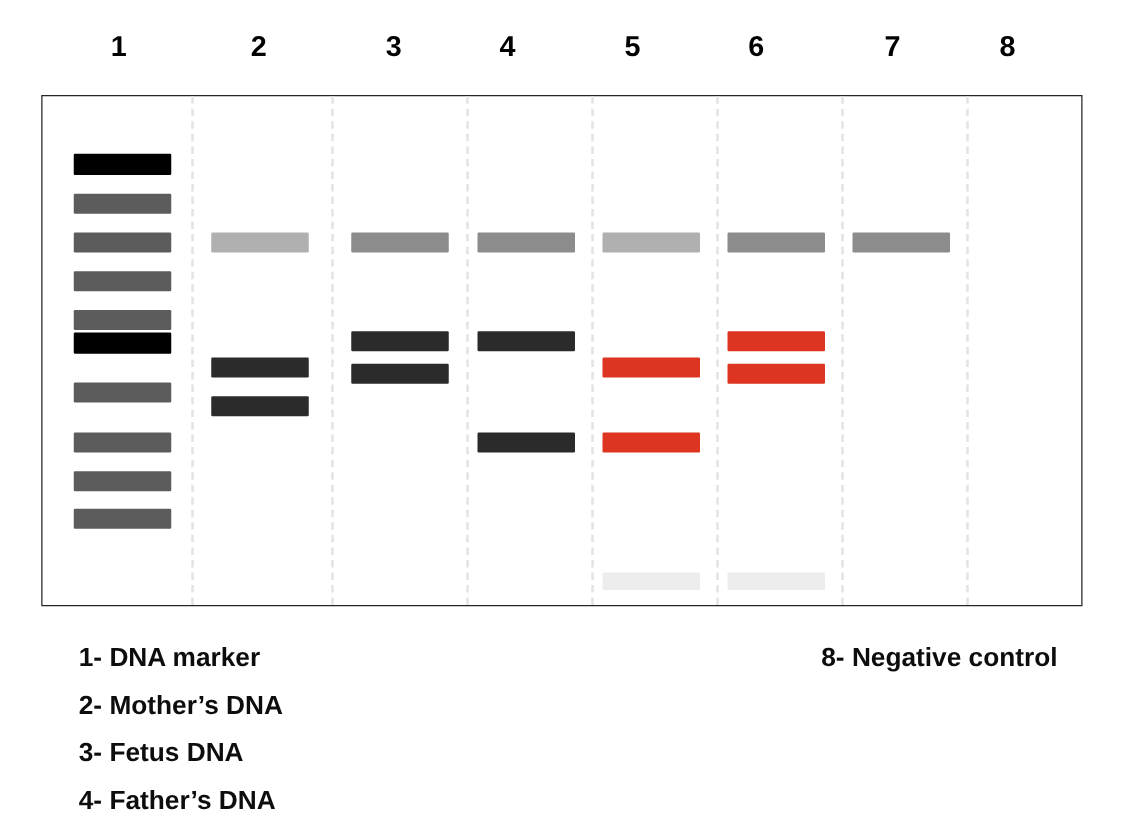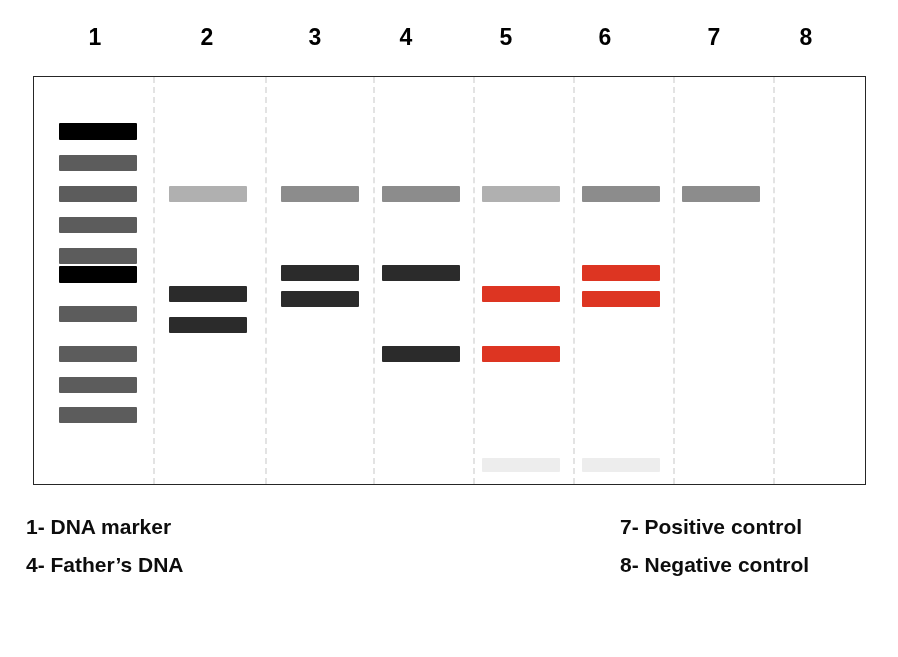--- a/index.html
+++ b/index.html
@@ -65,21 +65,21 @@
   .legend-col {
     position: absolute;
     font-size: 21px;
     font-weight: bold;
     color: #0d0d0d;
     line-height: 38px;
     white-space: nowrap;
   }
   #legend-left  { left: 26px;  top: 508px; }
   #legend-right { left: 620px; top: 508px; }
-  .legend-item { display: block; }
+  .legend-item { display: block; margin-left: 37px; }
 </style>
 </head>
 <body>
 
 <div id="lane-numbers">
     <div class="lane-number" style="left: 95px;">1</div>
     <div class="lane-number" style="left: 207px;">2</div>
     <div class="lane-number" style="left: 315px;">3</div>
     <div class="lane-number" style="left: 406px;">4</div>
     <div class="lane-number" style="left: 506px;">5</div>
@@ -136,18 +136,19 @@
       <div class="band" style="left: 548px; top: 381px; width: 78px; height: 14px; background: rgb(237, 237, 237);"></div>
     </div>
     <div style="position: absolute; left: 0px; top: 0px; width: 100%; height: 100%;">
       <div class="band" style="left: 648px; top: 109px; width: 78px; height: 16px; background: rgb(140, 140, 140);"></div>
     </div>
     <div style="position: absolute; left: 0px; top: 0px; width: 100%; height: 100%;"></div>
   </div>
 
 <div id="legend-left" class="legend-col">
     <span class="legend-item">1- DNA marker</span>
+    <span class="legend-item">2- Mother’s DNA</span>
+    <span class="legend-item">3- Fetus DNA</span>
     <span class="legend-item">4- Father’s DNA</span>
   </div>
 <div id="legend-right" class="legend-col">
-    <span class="legend-item">7- Positive control</span>
     <span class="legend-item">8- Negative control</span>
   </div>
 
 </body></html>

